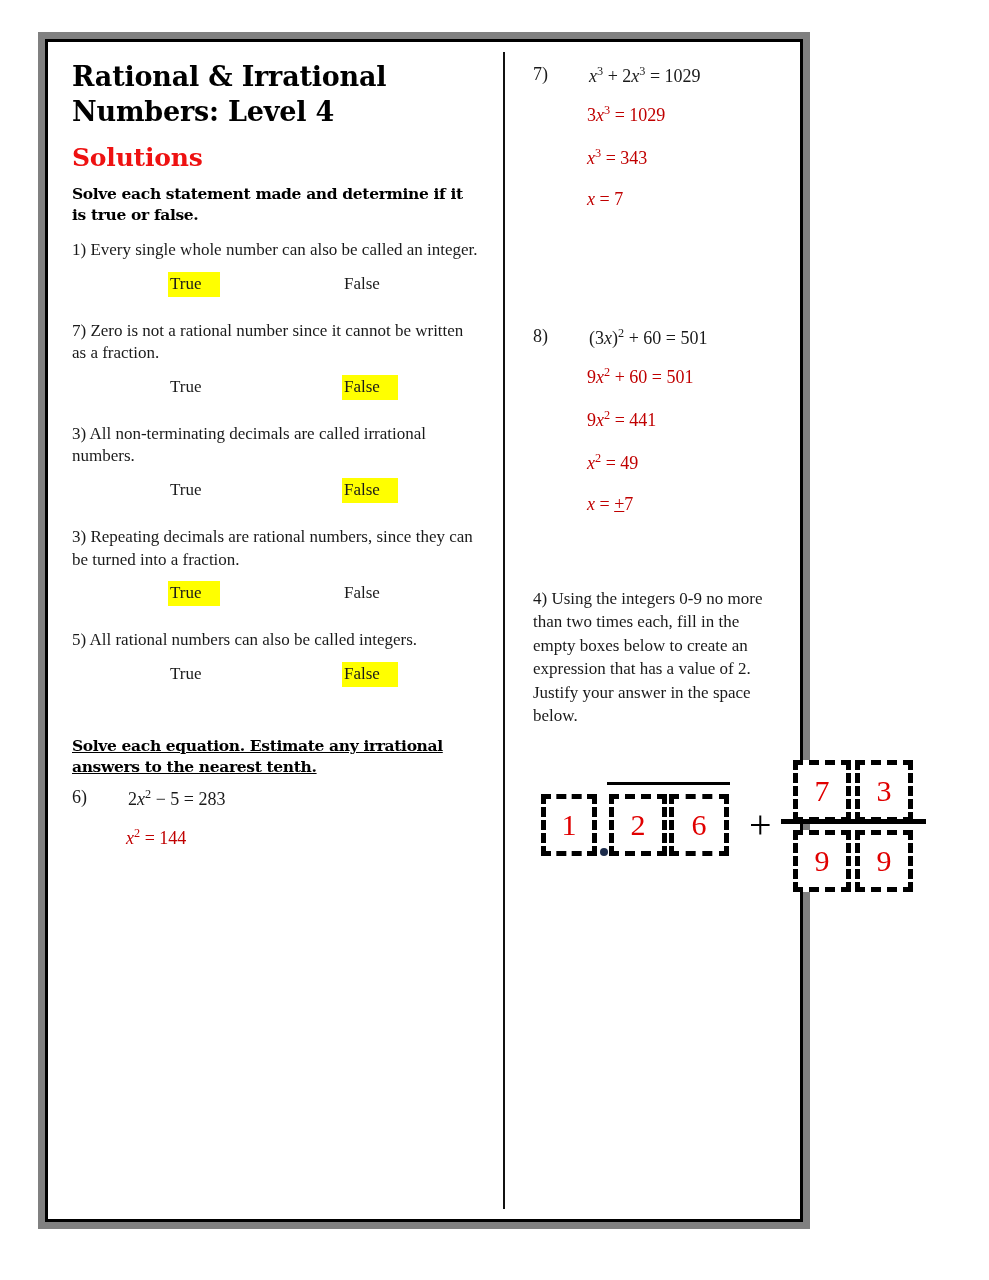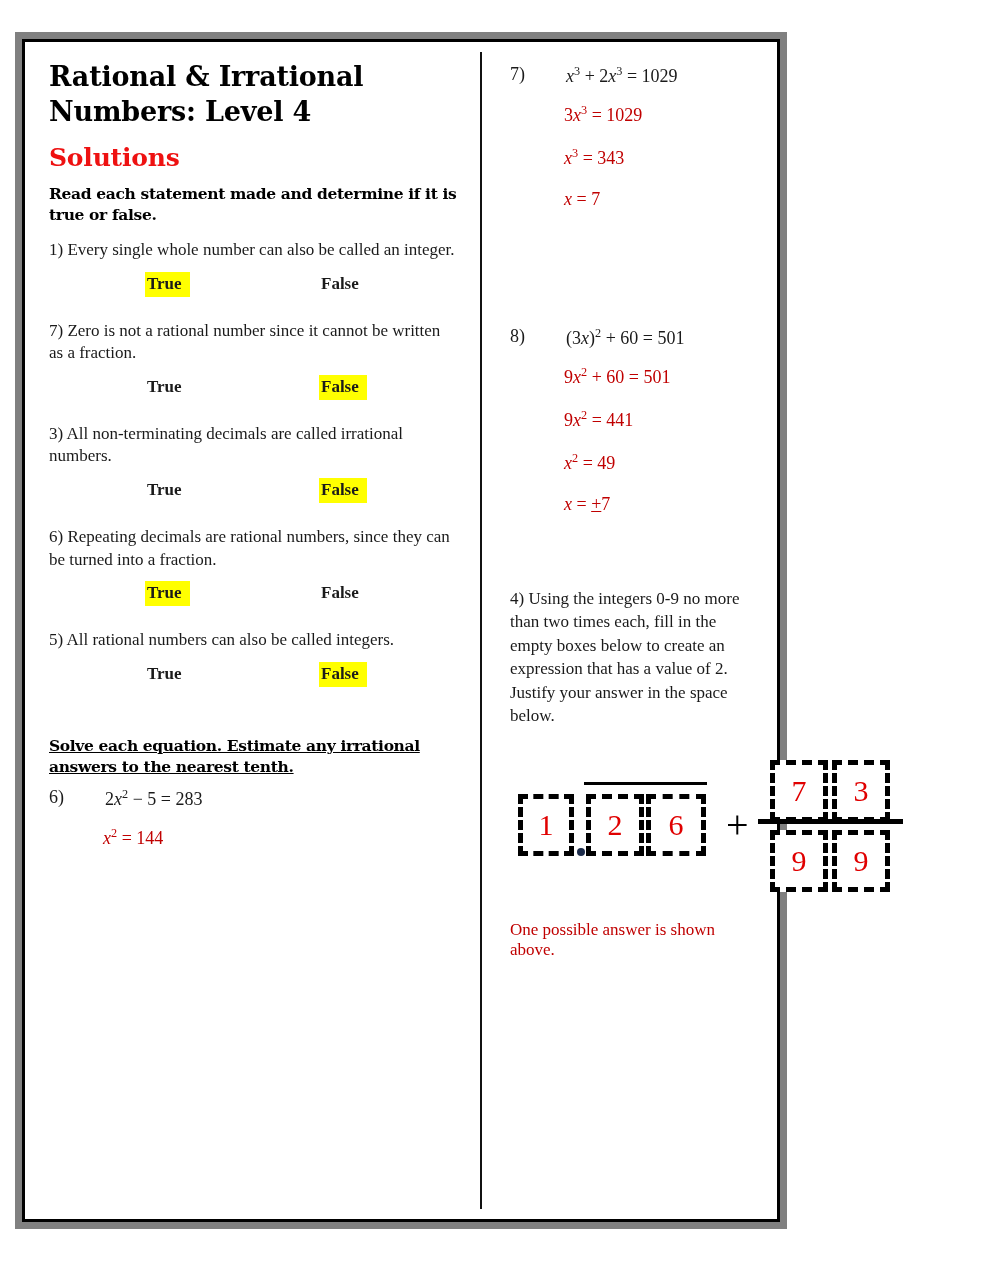--- a/index.html
+++ b/index.html
@@ -11,21 +11,21 @@
     width: 989px;
     height: 1280px;
     font-family: "Liberation Serif", serif;
     position: relative;
     overflow: hidden;
   }
 
   
   .page-outer {
     position: absolute;
-    left: 15px;
+    left: 38px;
     top: 32px;
     width: 772px;
     height: 1197px;
     background: #7f1d1d;
     border: 7px solid #808080;
     box-sizing: border-box;
   }
   .page-inner {
     position: absolute;
     left: 0; top: 0; right: 0; bottom: 0;
@@ -107,23 +107,22 @@
   }
   .tf-row {
     position: relative;
     height: 26px;
     font-size: 17px;
     color: #1a1a1a;
   }
   .tf-opt {
     position: absolute;
     top: 0;
-    padding: 1px 8px 2px 2px;
+    padding: 1px 18px 2px 2px;
     line-height: 1.3;
-    font-weight: bold;
   }
   .tf-true  { left: 96px; }
   .tf-false { left: 270px; }
   .hl { background: #FFFF00; }
 
   
   .eq-block { margin-top: 4px; }
   .eq-row {
     font-size: 18px;
     color: #1a1a1a;
@@ -233,21 +232,21 @@
 <div class="page-outer">
   <div class="page-inner">
     <div class="columns">
 
       <div class="col-left">
 
         <h1 class="title">Rational &amp; Irrational Numbers: Level 4</h1>
 
         <h2 class="solutions">Solutions</h2>
 
-        <p class="instruction">Read each statement made and determine if it is true or false.</p>
+        <p class="instruction">Solve each statement made and determine if it is true or false.</p>
 
         <div class="tf-item">
           <p class="q-text">1)  Every single whole number can also be called an integer.</p>
           <div class="tf-row">
             <span class="tf-opt tf-true hl">True</span>
             <span class="tf-opt tf-false">False</span>
           </div>
         </div>
 
         <div class="tf-item">
@@ -260,21 +259,21 @@
 
         <div class="tf-item">
           <p class="q-text">3)  All non-terminating decimals are called irrational numbers.</p>
           <div class="tf-row">
             <span class="tf-opt tf-true">True</span>
             <span class="tf-opt tf-false hl">False</span>
           </div>
         </div>
 
         <div class="tf-item">
-          <p class="q-text">6)  Repeating decimals are rational numbers, since they can be turned into a fraction.</p>
+          <p class="q-text">3)  Repeating decimals are rational numbers, since they can be turned into a fraction.</p>
           <div class="tf-row">
             <span class="tf-opt tf-true hl">True</span>
             <span class="tf-opt tf-false">False</span>
           </div>
         </div>
 
         <div class="tf-item">
           <p class="q-text">5)  All rational numbers can also be called integers.</p>
           <div class="tf-row">
             <span class="tf-opt tf-true">True</span>
@@ -335,19 +334,18 @@
 
           <div class="plus-sign">+</div>
 
           <div class="dbox box-7">7</div>
           <div class="dbox box-3">3</div>
           <div class="frac-bar"></div>
           <div class="dbox box-9a">9</div>
           <div class="dbox box-9b">9</div>
         </div>
 
-        <p class="q9-answer">One possible answer is shown above.</p>
 
       </div>
 
     </div>
   </div>
 </div>
 
 </body></html>

